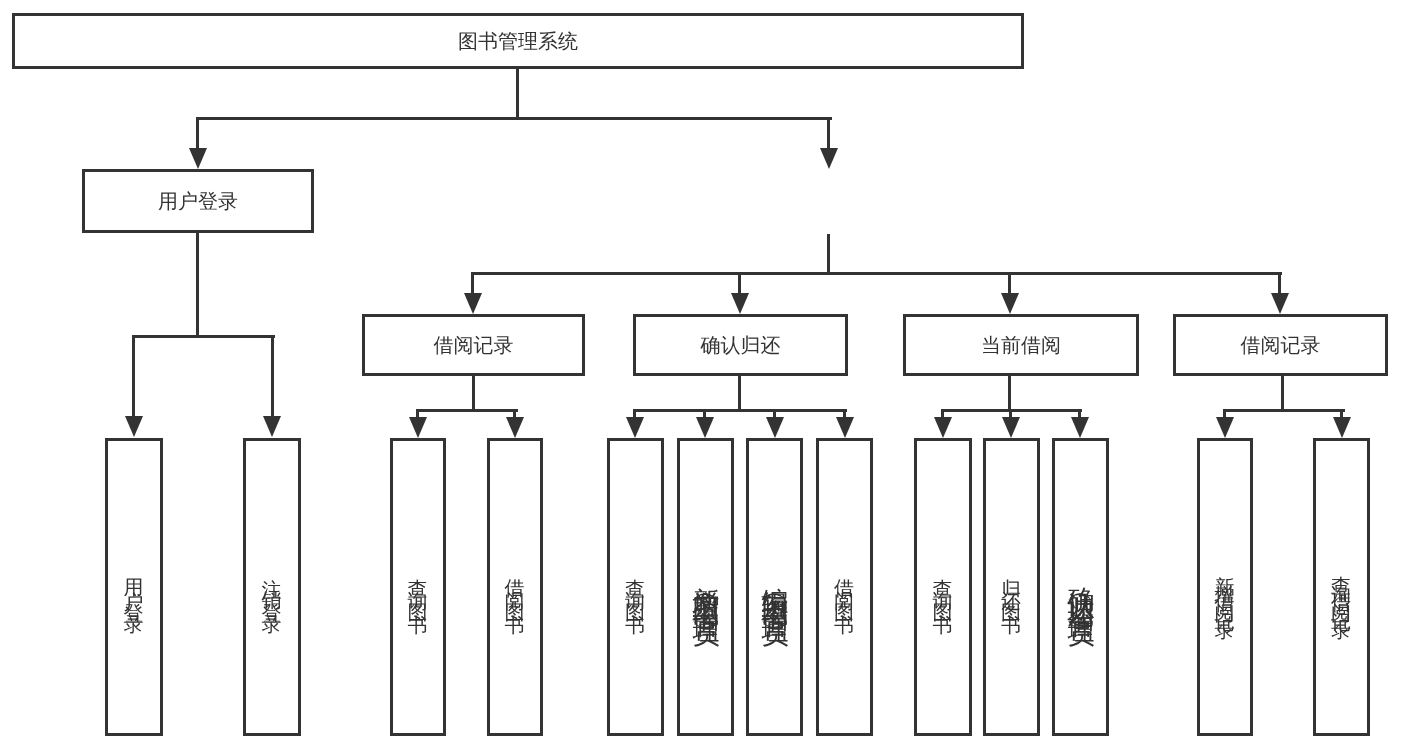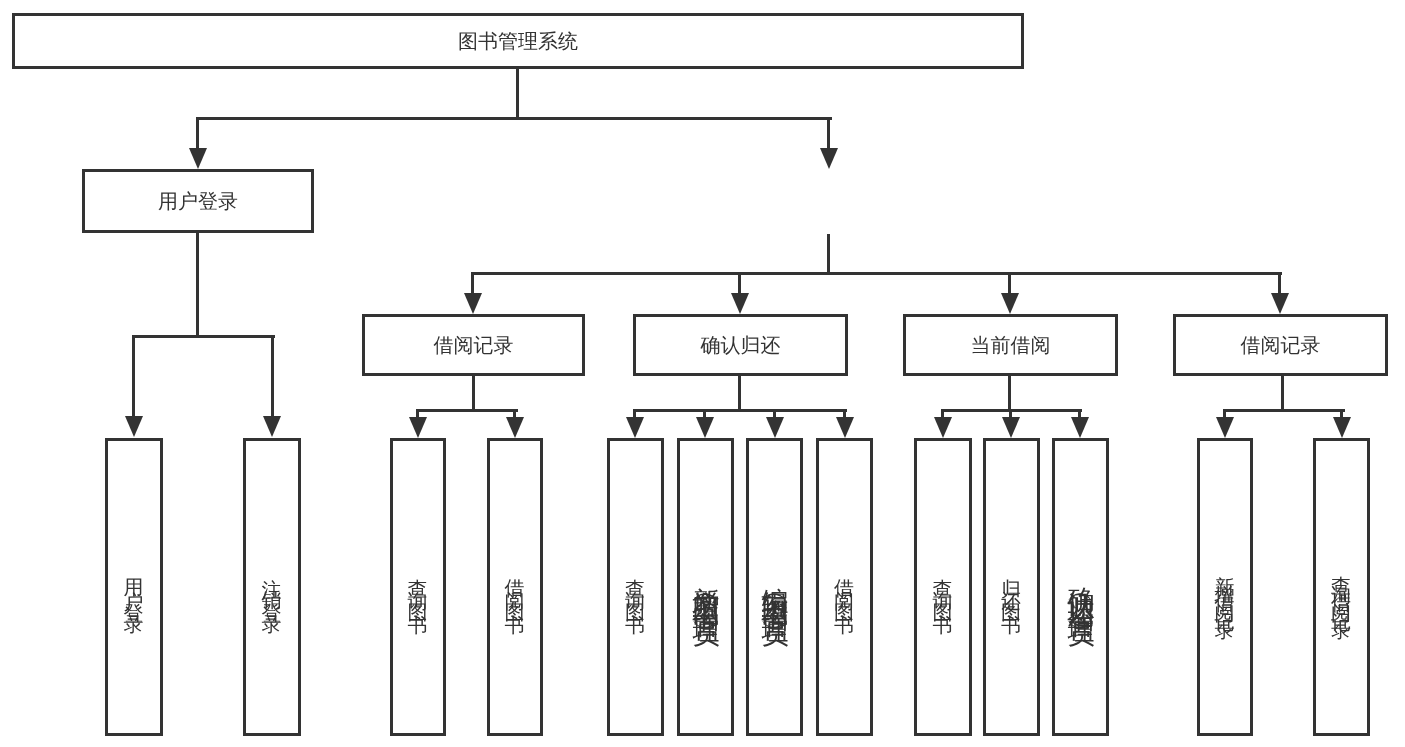--- a/index.html
+++ b/index.html
@@ -71,21 +71,21 @@
   <div class="vl" style="left:738px;top:272px;height:24px;"></div>
   <div class="vl" style="left:1008px;top:272px;height:24px;"></div>
   <div class="vl" style="left:1278px;top:272px;height:24px;"></div>
   <div class="arr" style="left:464px;top:293px;"></div>
   <div class="arr" style="left:731px;top:293px;"></div>
   <div class="arr" style="left:1001px;top:293px;"></div>
   <div class="arr" style="left:1271px;top:293px;"></div>
 
   <div class="box" style="left:362px;top:314px;width:223px;height:62px;">借阅记录</div>
   <div class="box" style="left:633px;top:314px;width:215px;height:62px;">确认归还</div>
-  <div class="box" style="left:903px;top:314px;width:215px;height:62px;">当前借阅</div>
+  <div class="box" style="left:903px;top:314px;width:236px;height:62px;">当前借阅</div>
   <div class="box" style="left:1173px;top:314px;width:215px;height:62px;">借阅记录</div>
 
   <div class="vl" style="left:472px;top:376px;height:33px;"></div>
   <div class="hl" style="left:416px;top:409px;width:102px;"></div>
   <div class="vl" style="left:416px;top:409px;height:8px;"></div>
   <div class="vl" style="left:513px;top:409px;height:8px;"></div>
   <div class="arr" style="left:409px;top:417px;"></div>
   <div class="arr" style="left:506px;top:417px;"></div>
 
   <div class="vl" style="left:738px;top:376px;height:33px;"></div>

